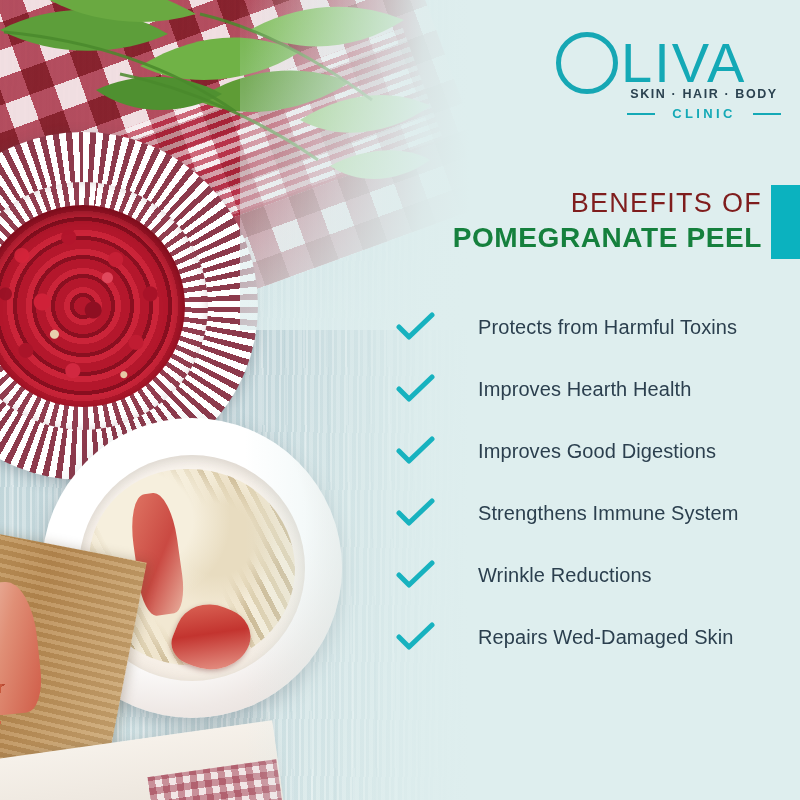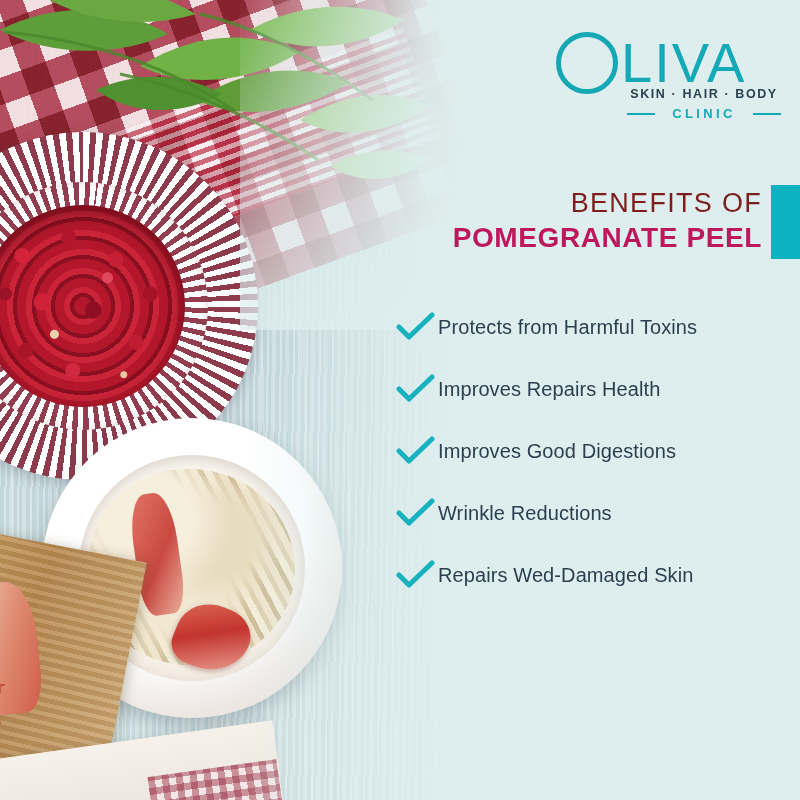--- a/index.html
+++ b/index.html
@@ -216,26 +216,26 @@
   .logo-rule{height:2px;background:#14a9b6;flex:0 0 28px;}
   .logo-clinic{font-size:13px;letter-spacing:3.4px;color:#14a9b6;font-weight:700;}
 
   
   .accent-bar{position:absolute;left:771px;top:185px;width:29px;height:74px;background:#0bb2bf;}
   .heading{position:absolute;left:430px;top:186px;width:332px;text-align:right;}
   .heading-top{
     font-size:27px;letter-spacing:1.3px;color:#7f1d1d;font-weight:400;line-height:34px;
   }
   .heading-main{
-    font-size:28px;letter-spacing:.6px;color:#be185d;font-weight:700;line-height:36px;
+    font-size:28px;letter-spacing:.6px;color:#15803d;font-weight:700;line-height:36px;
   }
 
   
   .list{position:absolute;left:396px;top:296px;width:400px;}
-  .item{position:relative;height:62px;display:flex;align-items:center;}
+  .item{position:relative;height:62px;display:flex;align-items:center;gap:40px;}
   .check{flex:0 0 42px;height:30px;display:block;}
   .item-label{
     font-size:20px;color:#2b3f4e;font-weight:400;letter-spacing:.1px;line-height:26px;
   }
 </style>
 </head>
 <body>
 
 <div id="poster">
 
@@ -320,32 +320,40 @@
         <span class="item-label">Protects from Harmful Toxins</span>
       </div>
 
 
       <div class="item">
         <span class="check">
           <svg width="40" height="30" viewBox="0 0 40 30">
               <path d="M3 15 L13 25 L36 3" stroke="#17b2bf" stroke-width="5" fill="none" stroke-linecap="round" stroke-linejoin="round"></path>
             </svg>
         </span>
-        <span class="item-label">Improves Repairs Health</span>
+        <span class="item-label">Improves Hearth Health</span>
       </div>
 
       <div class="item">
         <span class="check">
           <svg width="40" height="30" viewBox="0 0 40 30">
               <path d="M3 15 L13 25 L36 3" stroke="#17b2bf" stroke-width="5" fill="none" stroke-linecap="round" stroke-linejoin="round"></path>
             </svg>
         </span>
         <span class="item-label">Improves Good Digestions</span>
       </div>
 
+      <div class="item">
+        <span class="check">
+          <svg width="40" height="30" viewBox="0 0 40 30">
+              <path d="M3 15 L13 25 L36 3" stroke="#17b2bf" stroke-width="5" fill="none" stroke-linecap="round" stroke-linejoin="round"></path>
+            </svg>
+        </span>
+        <span class="item-label">Strengthens Immune System</span>
+      </div>
 
       <div class="item">
         <span class="check">
           <svg width="40" height="30" viewBox="0 0 40 30">
               <path d="M3 15 L13 25 L36 3" stroke="#17b2bf" stroke-width="5" fill="none" stroke-linecap="round" stroke-linejoin="round"></path>
             </svg>
         </span>
         <span class="item-label">Wrinkle Reductions</span>
       </div>
 

